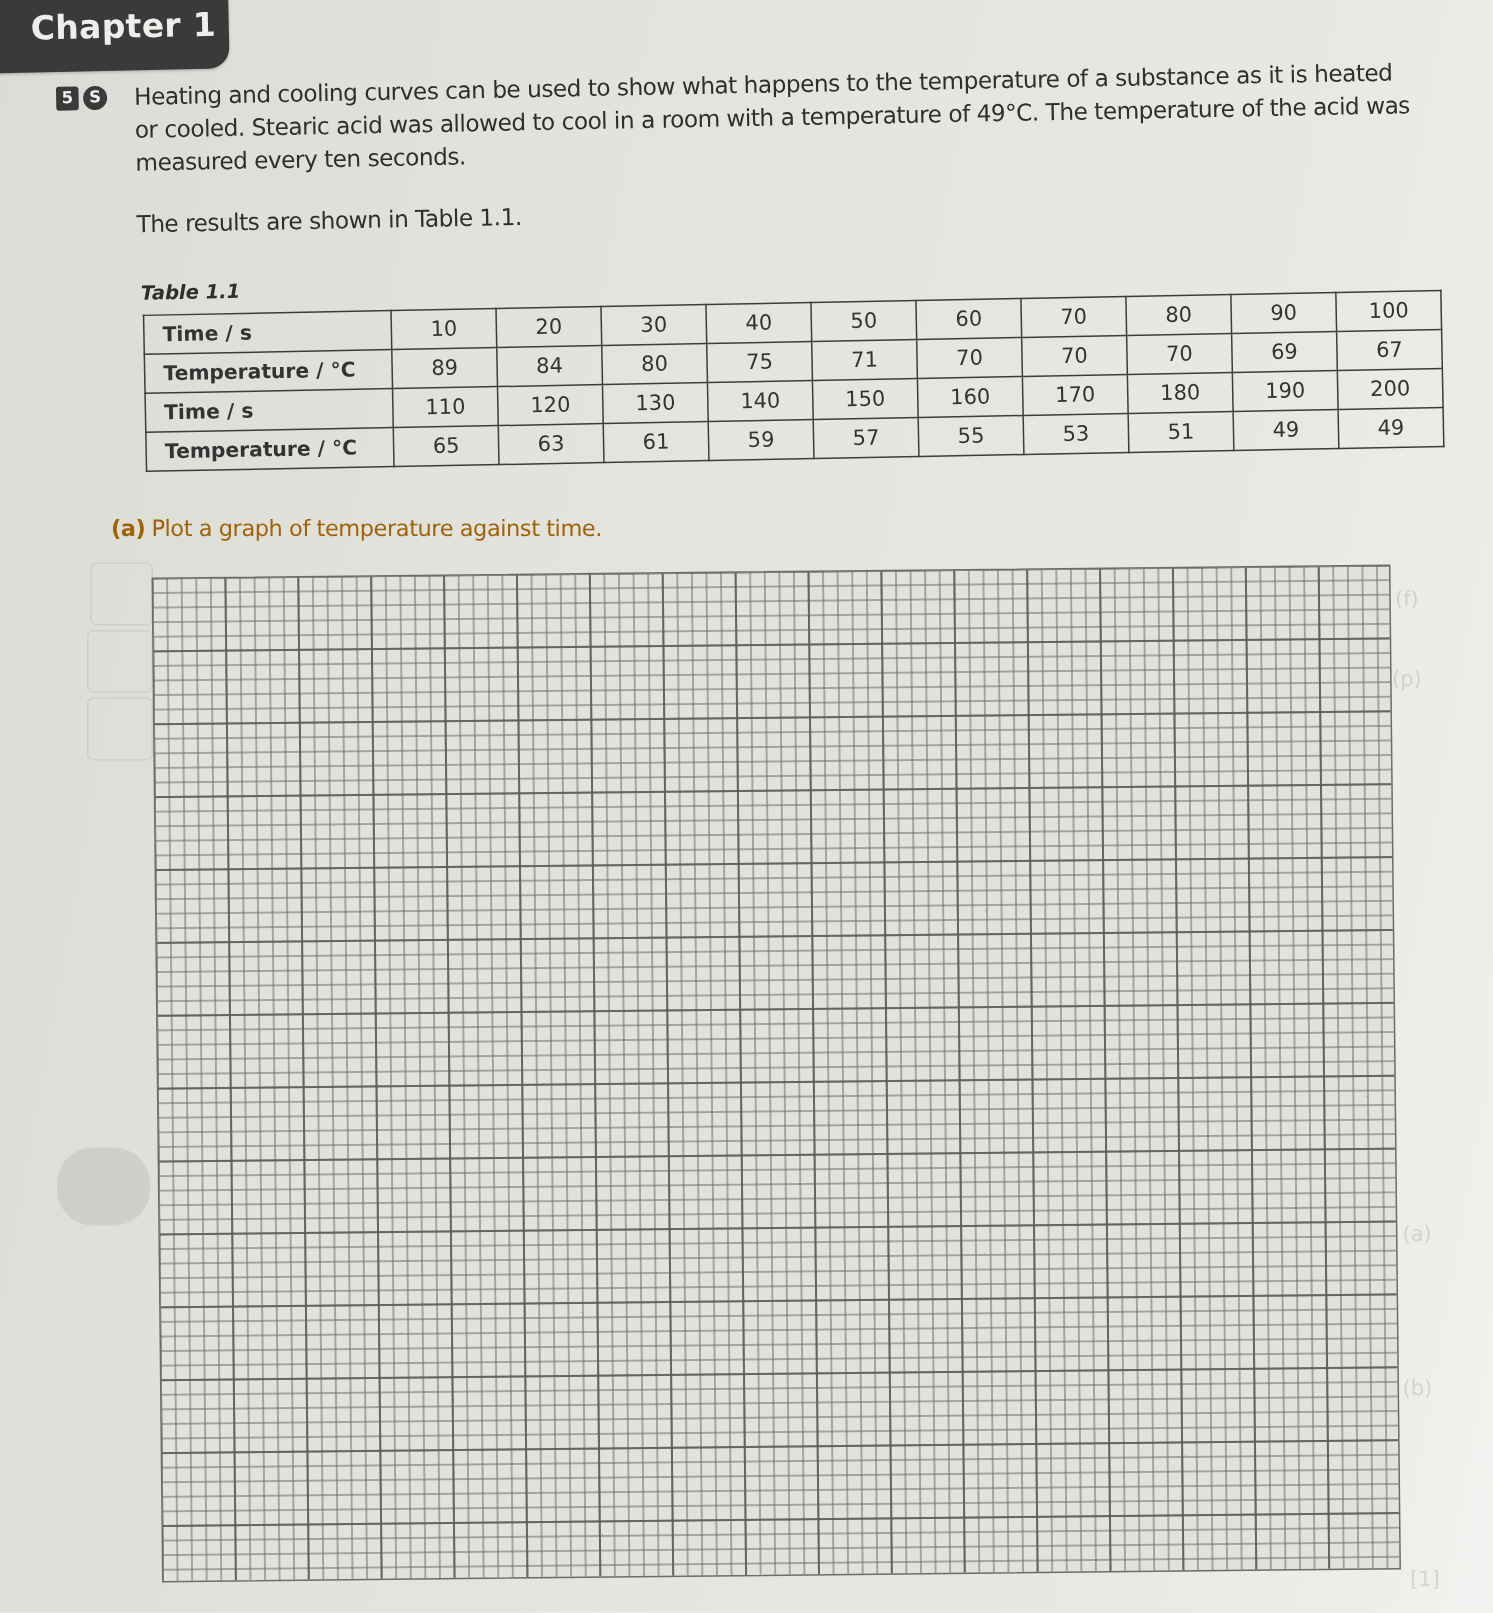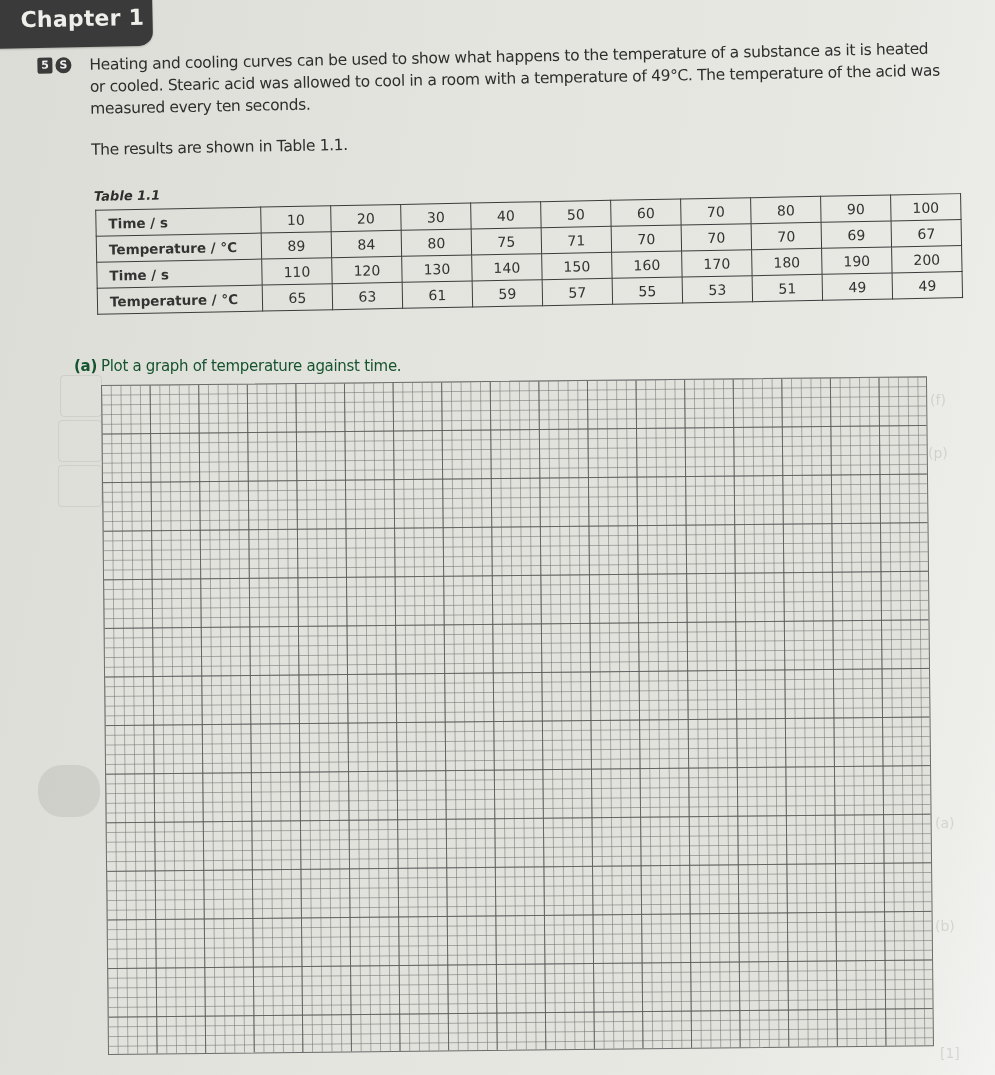--- a/index.html
+++ b/index.html
@@ -38,21 +38,21 @@
   }
   table.data {
     position: absolute; left: 95px; top: 211px; border-collapse: collapse;
     font-size: 14px; color: #333;
   }
   table.data td {
     border: 1.6px solid #3c3c3c; height: 25px; padding: 0; text-align: center; width: 69px;
   }
   table.data td.hdr { width: 152px; text-align: left; padding-left: 12px; font-weight: bold; font-size: 13.5px; }
   .part-label {
-    position: absolute; left: 74px; top: 357px; font-size: 15px; color: #14532d; white-space: nowrap; letter-spacing: -0.3px;
+    position: absolute; left: 74px; top: 343px; font-size: 15px; color: #a16207; white-space: nowrap; letter-spacing: -0.3px;
   }
   .part-label b { font-weight: bold; margin-right: 4px; }
   .graph-grid {
     position: absolute; left: 101px; top: 385px; width: 826px; height: 670px;
     border: 1.6px solid #6c6c6c; box-sizing: border-box;
     background-color: #e2e2dc;
     background-image:
       linear-gradient(to right, rgba(90,90,90,0.85) 1.3px, transparent 1.3px),
       linear-gradient(to bottom, rgba(90,90,90,0.85) 1.3px, transparent 1.3px),
       linear-gradient(to right, rgba(110,110,110,0.55) 1px, transparent 1px),

